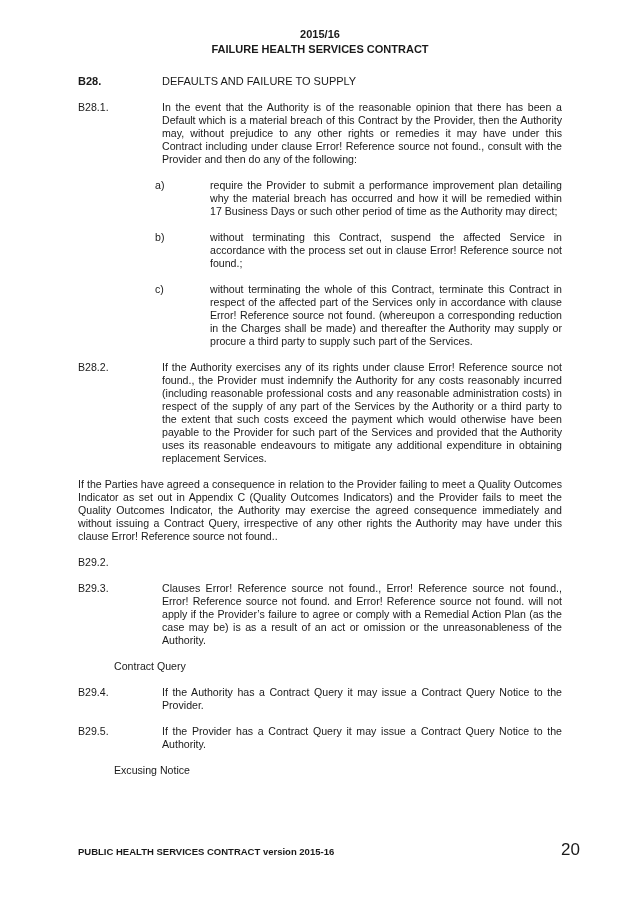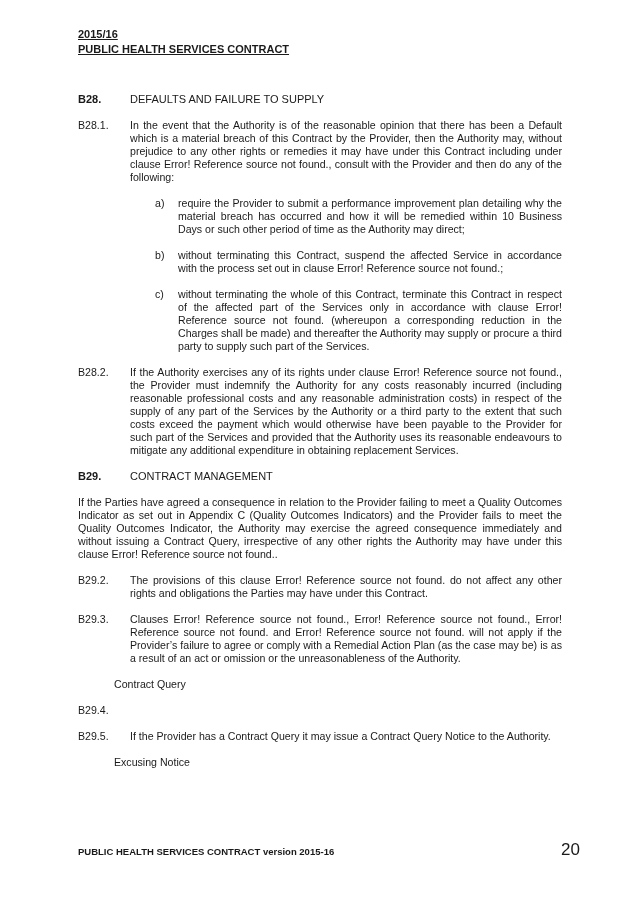--- a/index.html
+++ b/index.html
@@ -16,27 +16,27 @@
     width: 636px; height: 900px;
     background: #ffffff;
     overflow: hidden;
   }
   .content {
     padding: 27px 74px 0 78px;
     font-size: 10.6px;
     line-height: 13px;
   }
   .doc-header {
+    text-align: center;
     font-weight: bold;
     font-size: 11px;
     line-height: 15px;
-    margin-bottom: 36px;
-    text-decoration: underline;
+    margin-bottom: 18px;
   }
-  .row { display: flex; margin-bottom: 13px; }
+  .row { display: flex; margin-bottom: 13px; gap: 32px; }
   .row.section-heading { font-weight: bold; font-size: 11px; margin-top: 3px; }
   .num { width: 52px; flex-shrink: 0; }
   .marker { width: 23px; flex-shrink: 0; }
   .row.list-item { margin-left: 77px; }
   .row.subheading { margin-left: 36px; font-weight: bold; }
   .body-text { flex: 1; text-align: justify; }
   .row.section-heading .body-text,
   .row.subheading .body-text { text-align: left; }
   .b { font-weight: normal; }
   .i { }
@@ -51,67 +51,63 @@
   .footer-left { font-weight: bold; font-size: 9.5px; }
   .footer-page { font-size: 17px; }
 </style>
 </head>
 <body>
 
 <div class="page">
   <div class="content">
     <div class="doc-header">
       <div>2015/16</div>
-      <div>PUBLIC HEALTH SERVICES CONTRACT</div>
+      <div>FAILURE HEALTH SERVICES CONTRACT</div>
     </div>
     <div>
         <div class="row section-heading">
           <div class="num">B28.</div>
           <div class="body-text"><span class="b">DEFAULTS AND FAILURE TO SUPPLY</span></div>
         </div>
         <div class="row clause">
           <div class="num">B28.1.</div>
           <div class="body-text"><span>In the event that the Authority is of the reasonable opinion that there has been a Default which is a material breach of this Contract by the Provider, then the Authority may, without prejudice to any other rights or remedies it may have under this Contract including under clause </span><span class="b">Error! Reference source not found.</span><span>, consult with the Provider and then do any of the following:</span></div>
         </div>
         <div class="row list-item">
           <div class="marker">a)</div>
-          <div class="body-text"><span>require the Provider to submit a performance improvement plan detailing why the material breach has occurred and how it will be remedied within 10 Business Days or such other period of time as the Authority may direct;</span></div>
+          <div class="body-text"><span>require the Provider to submit a performance improvement plan detailing why the material breach has occurred and how it will be remedied within 17 Business Days or such other period of time as the Authority may direct;</span></div>
         </div>
         <div class="row list-item">
           <div class="marker">b)</div>
           <div class="body-text"><span>without terminating this Contract, suspend the affected Service in accordance with the process set out in clause </span><span class="b">Error! Reference source not found.</span><span>;</span></div>
         </div>
         <div class="row list-item">
           <div class="marker">c)</div>
           <div class="body-text"><span>without terminating the whole of this Contract, terminate this Contract in respect of the affected part of the Services only in accordance with clause </span><span class="b">Error! Reference source not found.</span><span> (whereupon a corresponding reduction in the Charges shall be made) and thereafter the Authority may supply or procure a third party to supply such part of the Services.</span></div>
         </div>
         <div class="row clause">
           <div class="num">B28.2.</div>
           <div class="body-text"><span>If the Authority exercises any of its rights under clause </span><span class="b">Error! Reference source not found.</span><span>, the Provider must indemnify the Authority for any costs reasonably incurred (including reasonable professional costs and any reasonable administration costs) in respect of the supply of any part of the Services by the Authority or a third party to the extent that such costs exceed the payment which would otherwise have been payable to the Provider for such part of the Services and provided that the Authority uses its reasonable endeavours to mitigate any additional expenditure in obtaining replacement Services.</span></div>
         </div>
-        <div class="row section-heading">
-          <div class="num">B29.</div>
-          <div class="body-text"><span class="b">CONTRACT MANAGEMENT</span></div>
-        </div>
         <div class="row clause">
           <div class="body-text"><span>If the Parties have agreed a consequence in relation to the Provider failing to meet a Quality Outcomes Indicator as set out in Appendix C (</span><span class="i">Quality Outcomes Indicators</span><span>) and the Provider fails to meet the Quality Outcomes Indicator, the Authority may exercise the agreed consequence immediately and without issuing a Contract Query, irrespective of any other rights the Authority may have under this clause </span><span class="b">Error! Reference source not found.</span><span>.</span></div>
         </div>
         <div class="row clause">
           <div class="num">B29.2.</div>
-          <div class="body-text"><span>The provisions of this clause </span><span class="b">Error! Reference source not found.</span><span> do not affect any other rights and obligations the Parties may have under this Contract.</span></div>
         </div>
         <div class="row clause">
           <div class="num">B29.3.</div>
           <div class="body-text"><span>Clauses </span><span class="b">Error! Reference source not found.</span><span>, </span><span class="b">Error! Reference source not found.</span><span>, </span><span class="b">Error! Reference source not found.</span><span> and </span><span class="b">Error! Reference source not found.</span><span> will not </span><span class="b">apply if the</span><span> Provider’s failure to agree or comply with a Remedial Action Plan (as the case may be) is as a result of an act or omission or the unreasonableness of the Authority.</span></div>
         </div>
         <div class="row subheading">
           <div class="body-text"><span class="b">Contract Query</span></div>
         </div>
         <div class="row clause">
           <div class="num">B29.4.</div>
+          <div class="body-text"><span>If the Authority has a Contract Query it may issue a Contract Query Notice to the Provider.</span></div>
         </div>
         <div class="row clause">
           <div class="num">B29.5.</div>
           <div class="body-text"><span>If the Provider has a Contract Query it may issue a Contract Query Notice to the Authority.</span></div>
         </div>
         <div class="row subheading">
           <div class="body-text"><span class="b">Excusing Notice</span></div>
         </div>
       </div>
   </div>

